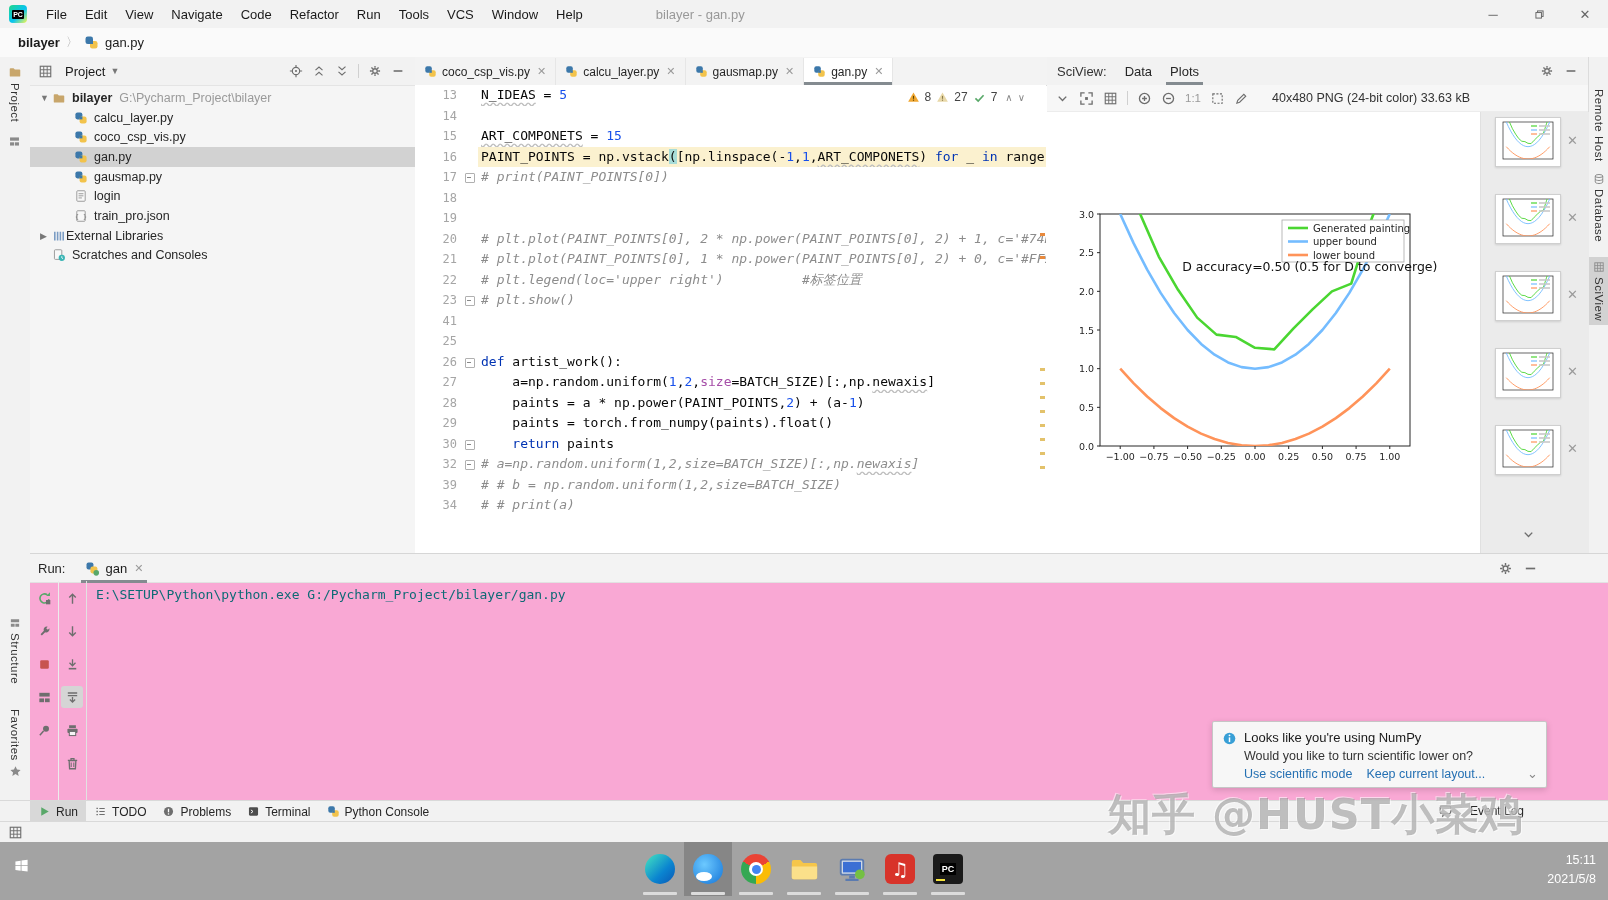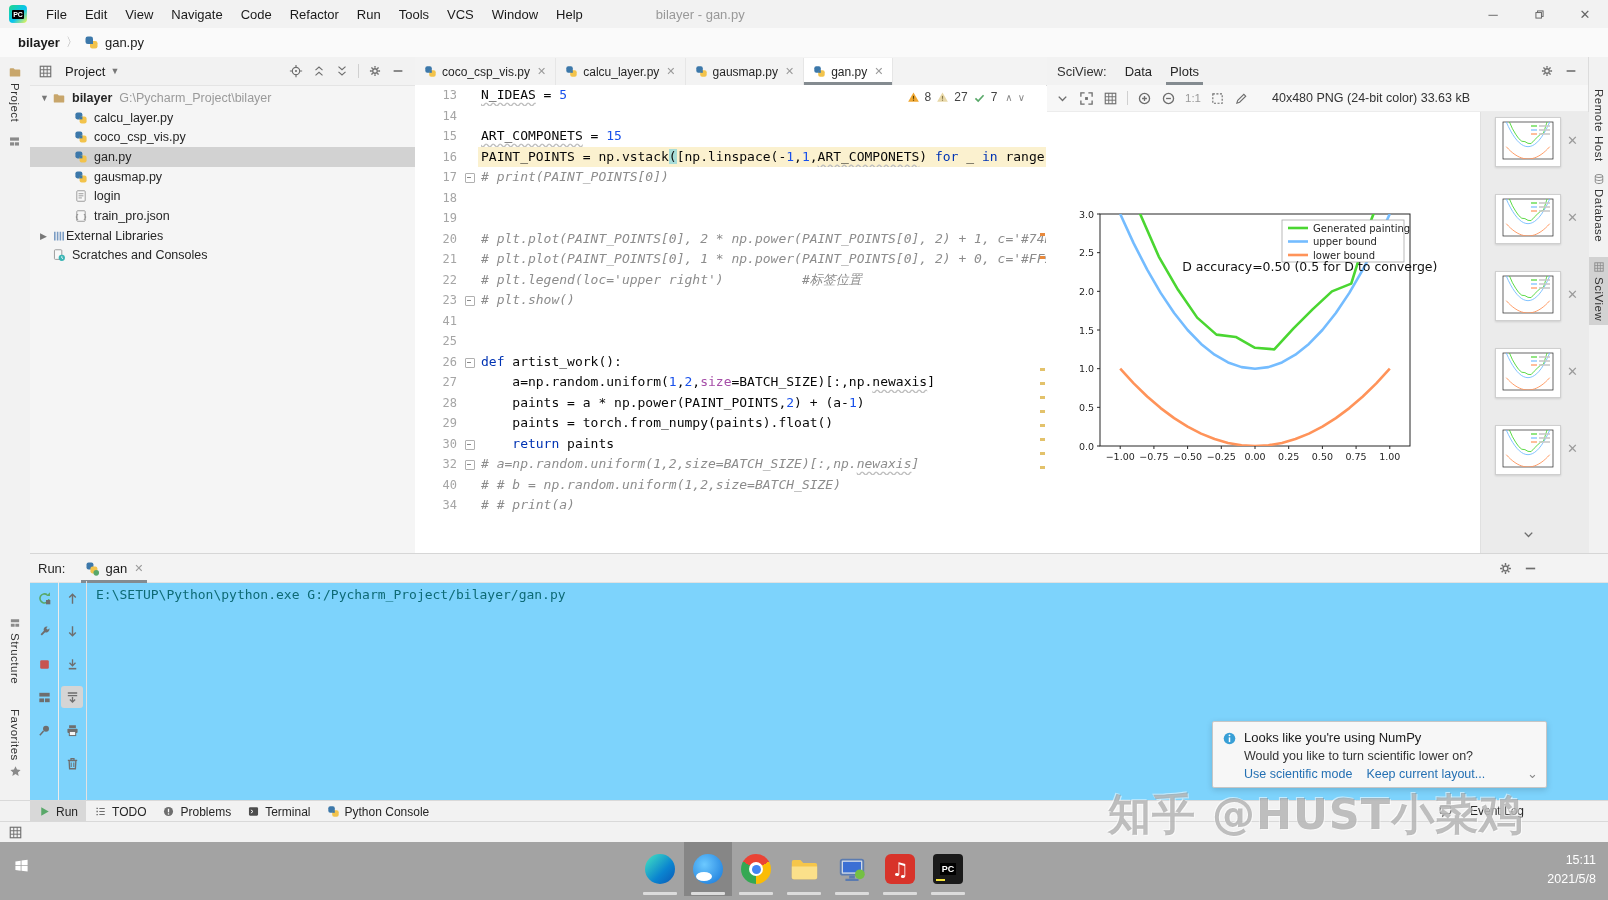--- a/index.html
+++ b/index.html
@@ -68,21 +68,21 @@
   #scihead-tools{margin-left:auto;display:flex;gap:10px;padding-right:10px;}
   #scitoolbar{left:1047px;top:85px;width:541px;height:27px;background:#f7f7f7;border-bottom:1px solid #ececec;display:flex;align-items:center;gap:9px;padding-left:8px;box-sizing:border-box;}
   #imginfo{color:#333;font-size:12.5px;margin-left:14px;}
   #zoomlabel{color:#9a9a9a;font-size:11.5px;}
   #sciview-content{left:1047px;top:112px;width:433px;height:441px;background:#fff;}
   #thumbstrip{left:1480px;top:112px;width:108px;height:441px;background:#ebebeb;border-left:1px solid #e0e0e0;}
   .thumb{position:absolute;left:14px;width:64px;height:48px;background:#fff;border:1px solid #cfcfcf;box-shadow:0 1px 2px rgba(0,0,0,.12);}
   .thumbx{position:absolute;left:86px;color:#9a9a9a;font-size:13px;}
   #thumbchev{position:absolute;left:40px;top:415px;}
   
-  #runpanel{left:30px;top:553px;width:1578px;height:247px;background:#7dd3fc;}
+  #runpanel{left:30px;top:553px;width:1578px;height:247px;background:#f9a8d4;}
   #runhead{height:28px;background:#f3f3f3;border-top:1px solid #d6d6d6;border-bottom:1px solid #e2e2e2;display:flex;align-items:center;}
   #runhead .rlabel{margin-left:8px;color:#262626;}
   .runtab{margin-left:16px;height:27px;display:flex;align-items:center;gap:5px;position:relative;padding:0 4px;}
   .runtab:after{content:"";position:absolute;left:0;right:0;bottom:-1px;height:3px;background:#848b90;}
   #runhead .tools{margin-left:auto;display:flex;gap:10px;padding-right:70px;}
   .runicons{position:absolute;top:28px;width:28px;display:flex;flex-direction:column;align-items:center;gap:11px;padding-top:6px;}
   #ricol1{left:0;border-right:1px solid #ececec;height:219px;}
   #ricol2{left:28px;border-right:1px solid #e2e2e2;height:219px;}
   .ribtn{width:22px;height:22px;display:flex;align-items:center;justify-content:center;border-radius:3px;}
   .ribtn.on{background:#d5d5d5;}
@@ -567,21 +567,21 @@
             <span class="ctext"><span class="cl-pl">    </span><span class="cl-kw">return</span><span class="cl-pl"> paints</span></span>
           </div>
           <div class="crow">
             <span class="gnum">32</span>
             <span class="gfold">
               <span class="foldbox"></span>
             </span>
             <span class="ctext"><span class="cl-com"># a=np.random.uniform(1,2,size=BATCH_SIZE)[:,np.</span><span class="cl-com wavy">newaxis</span><span class="cl-com">]</span></span>
           </div>
           <div class="crow">
-            <span class="gnum">40</span>
+            <span class="gnum">39</span>
             <span class="gfold"></span>
             <span class="ctext"><span class="cl-com"># # b = np.random.uniform(1,2,size=BATCH_SIZE)</span></span>
           </div>
           <div class="crow">
             <span class="gnum">34</span>
             <span class="gfold"></span>
             <span class="ctext"><span class="cl-com"># # print(a)</span></span>
           </div>
         </div>
 

